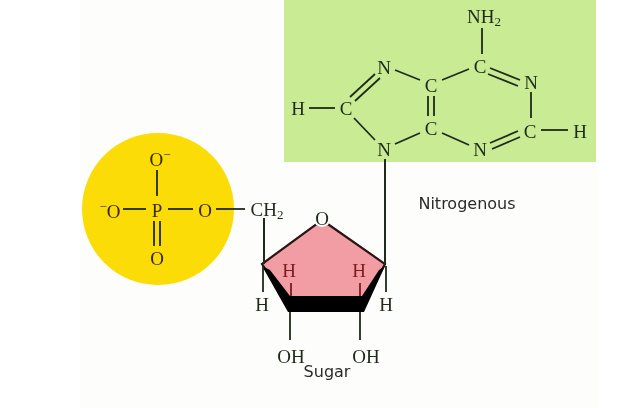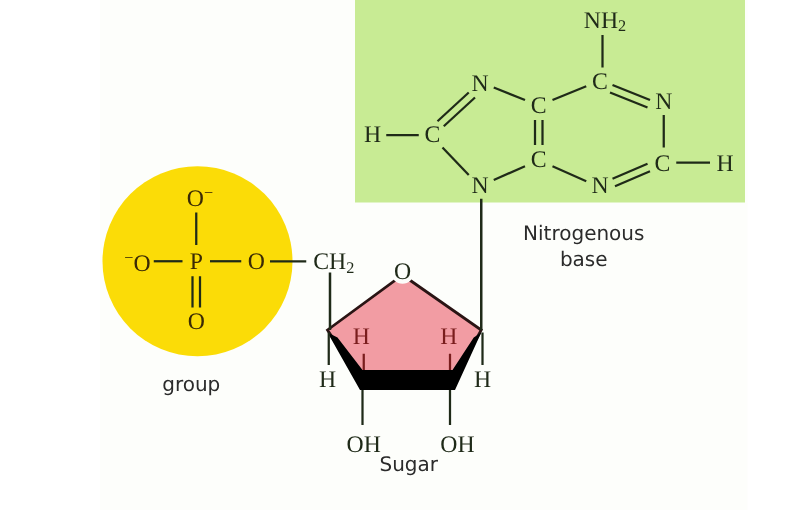--- a/index.html
+++ b/index.html
@@ -138,20 +138,18 @@
 <div class="atom" style="left:267px; top:210px;"><span>CH</span><sub>2</sub></div>
 
 <div class="atom" style="left:322px; top:218px;">O</div>
 <div class="atom sugar-h" style="left:289px; top:270px;">H</div>
 <div class="atom sugar-h" style="left:359px; top:270px;">H</div>
 <div class="atom" style="left:262px; top:304px;">H</div>
 <div class="atom" style="left:386px; top:304px;">H</div>
 <div class="atom" style="left:291px; top:356px;">OH</div>
 <div class="atom" style="left:366px; top:356px;">OH</div>
 
-<div class="label" style="left:467px; top:176px;">
+<div class="label" style="left:467px; top:193px;">
   <div>Nitrogenous</div>
-  <div>base</div>
 </div>
 <div class="label" style="left:153px; top:297px;">
-  <div>group</div>
 </div>
 <div class="label" style="left:327px; top:361px;">Sugar</div>
 
 </body></html>

